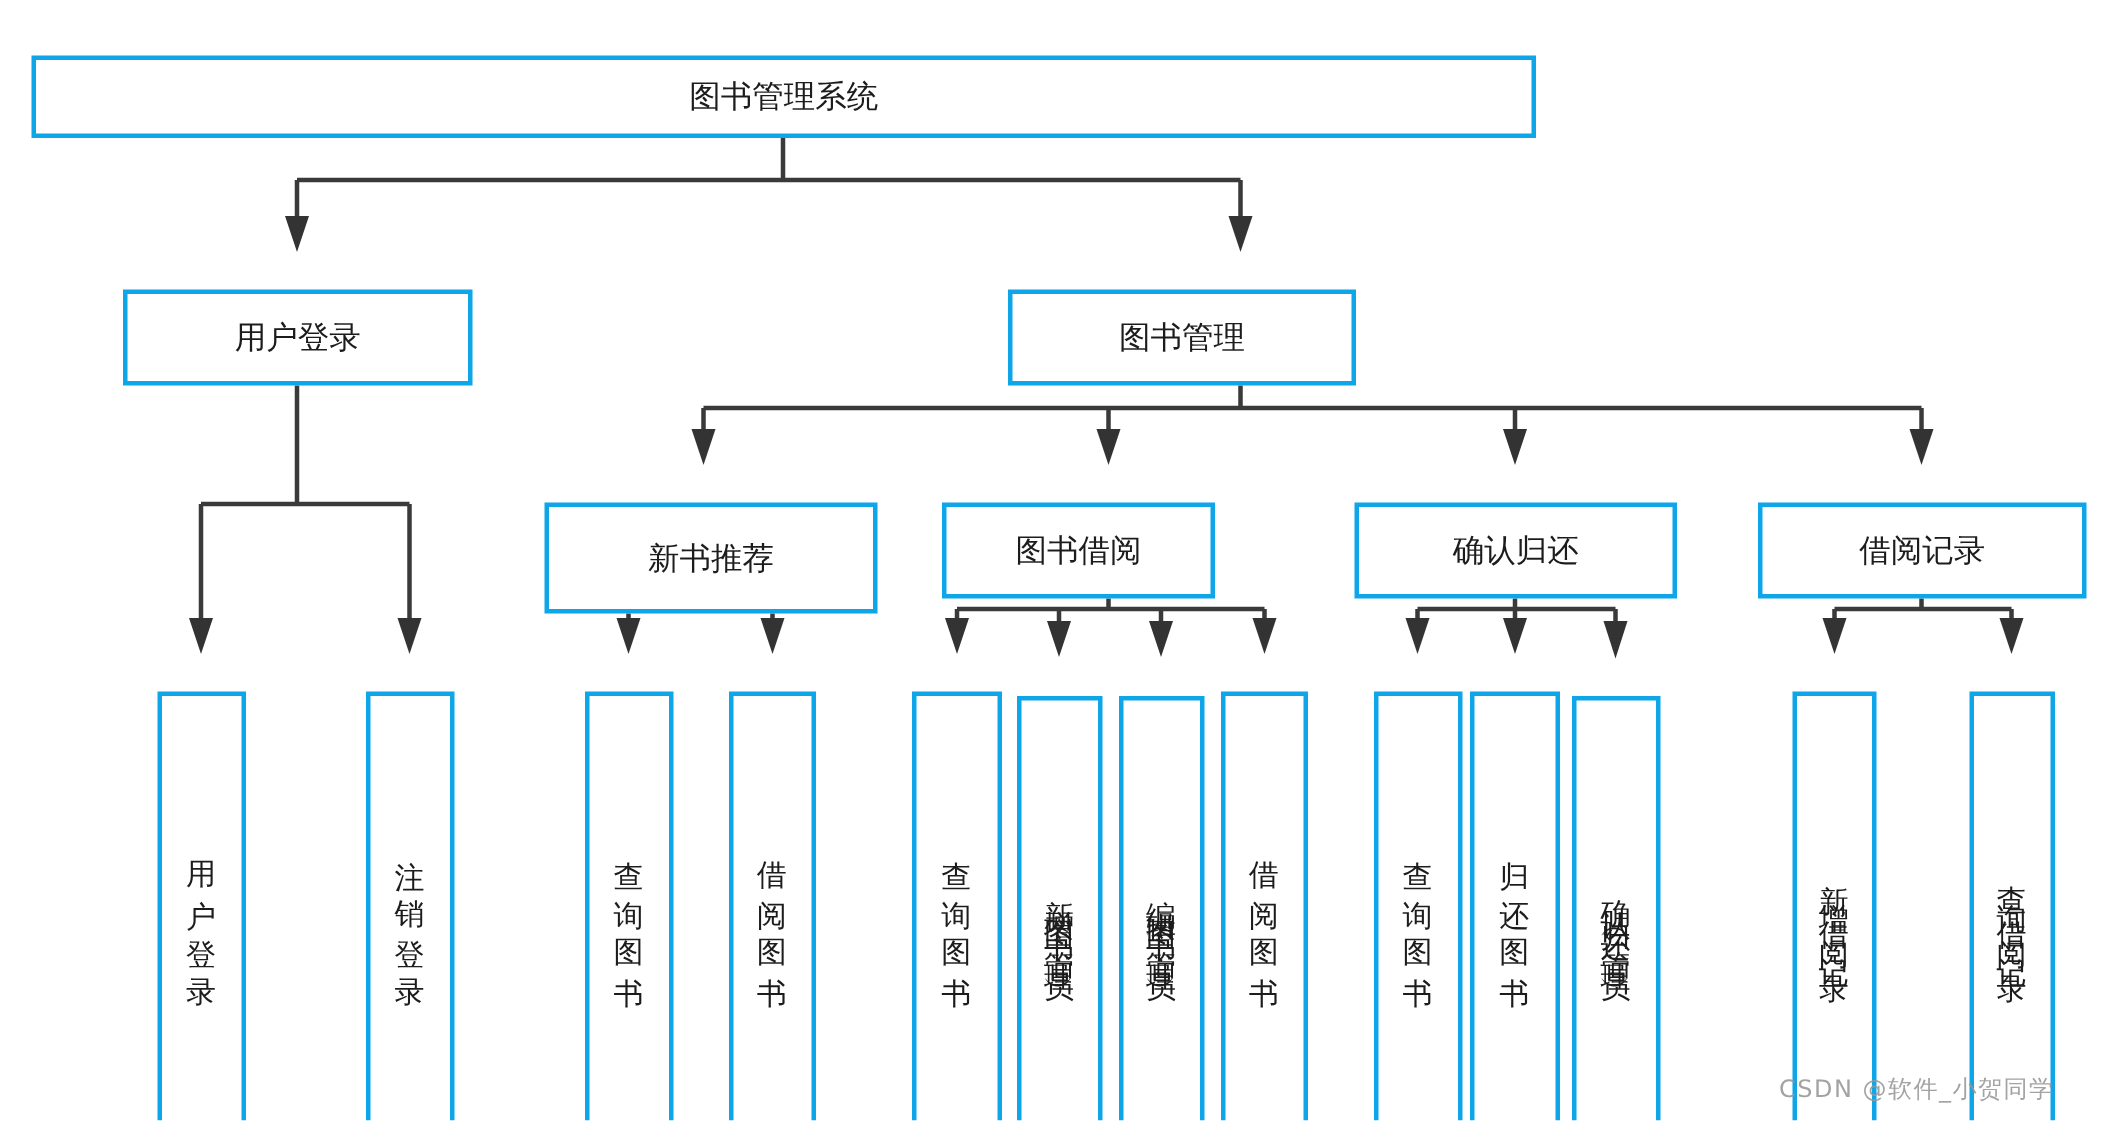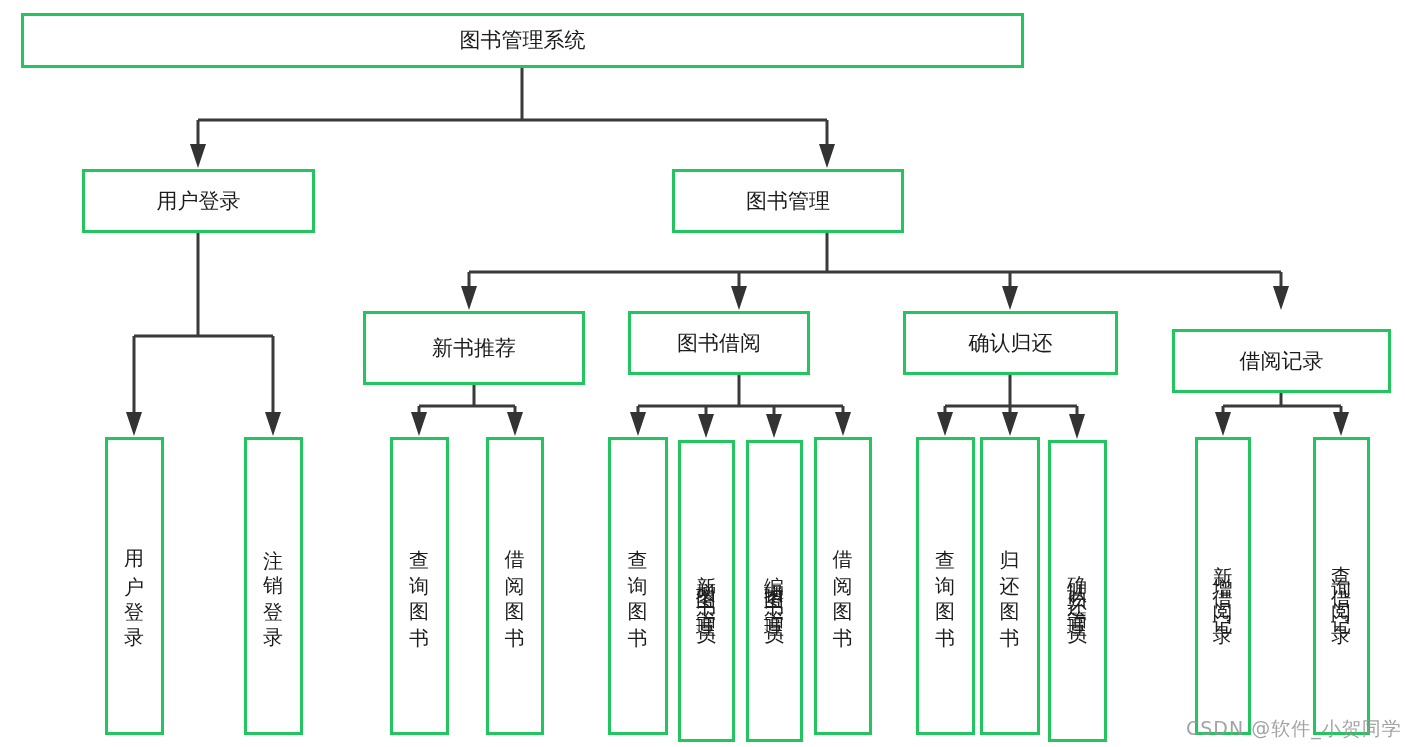--- a/index.html
+++ b/index.html
@@ -15,43 +15,44 @@
     position: absolute;
     left: 0; top: 0;
     width: 1405px; height: 747px;
     pointer-events: none;
   }
   #connectors path { stroke: #3a3a3a; stroke-width: 3; fill: none; }
   #connectors polygon { fill: #333333; stroke: none; }
   .box {
     position: absolute;
     box-sizing: border-box;
-    border: 3px solid #22c55e;
+    border: 3px solid #0ea5e9;
     background: #ffffff;
     display: flex;
     align-items: center;
     justify-content: center;
     font-size: 21px;
     color: #1c1c1c;
     text-align: right;
     line-height: 1;
+    margin-top: 24px;
   }
   .vbox {
     writing-mode: vertical-rl;
     text-orientation: upright;
     font-size: 20px;
   }
   .ls4 { letter-spacing: 26px; text-indent: 0; }
   .ls6 { letter-spacing: 12px; }
   .ls9 { letter-spacing: 7px; }
   #watermark {
     position: absolute;
     left: 1186px;
     top: 716px;
-    font-size: 19px;
+    font-size: 16px;
     color: rgba(150,150,150,0.88);
     white-space: nowrap;
     letter-spacing: 1px;
   }
 </style>
 </head>
 <body>
 
 <div id="canvas">
 
@@ -92,21 +93,21 @@
   </svg>
 
   <div class="box" style="left:21px; top:13px; width:1003px; height:55px;">图书管理系统</div>
 
   <div class="box" style="left:82px; top:169px; width:233px; height:64px;">用户登录</div>
   <div class="box" style="left:672px; top:169px; width:232px; height:64px;">图书管理</div>
 
   <div class="box" style="left:363px; top:311px; width:222px; height:74px;">新书推荐</div>
   <div class="box" style="left:628px; top:311px; width:182px; height:64px;">图书借阅</div>
   <div class="box" style="left:903px; top:311px; width:215px; height:64px;">确认归还</div>
-  <div class="box" style="left:1172px; top:329px; width:219px; height:64px;">借阅记录</div>
+  <div class="box" style="left:1172px; top:311px; width:219px; height:64px;">借阅记录</div>
 
   <div class="box vbox ls4" style="left:105px; top:437px; width:59px; height:298px;">用户登录</div>
   <div class="box vbox ls4" style="left:244px; top:437px; width:59px; height:298px;">注销登录</div>
 
   <div class="box vbox ls4" style="left:390px; top:437px; width:59px; height:298px;">查询图书</div>
   <div class="box vbox ls4" style="left:486px; top:437px; width:58px; height:298px;">借阅图书</div>
 
   <div class="box vbox ls4" style="left:608px; top:437px; width:60px; height:298px;">查询图书</div>
   <div class="box vbox ls9" style="left:678px; top:440px; width:57px; height:302px;">新增图书（管理员）</div>
   <div class="box vbox ls9" style="left:746px; top:440px; width:57px; height:302px;">编辑图书（管理员）</div>

